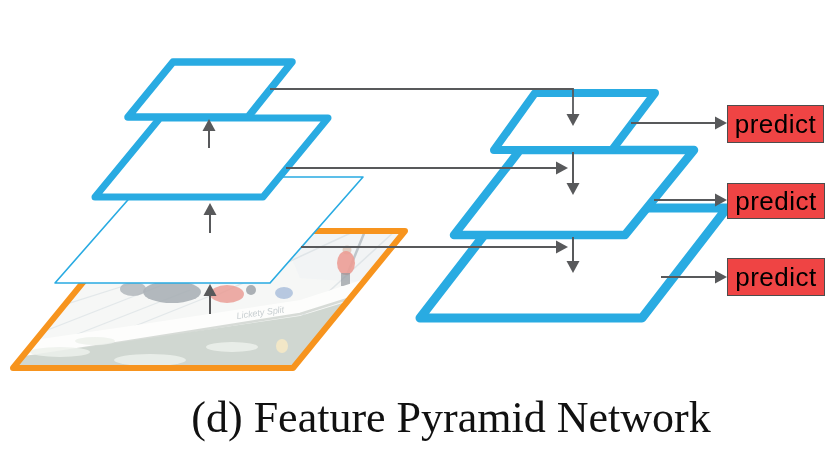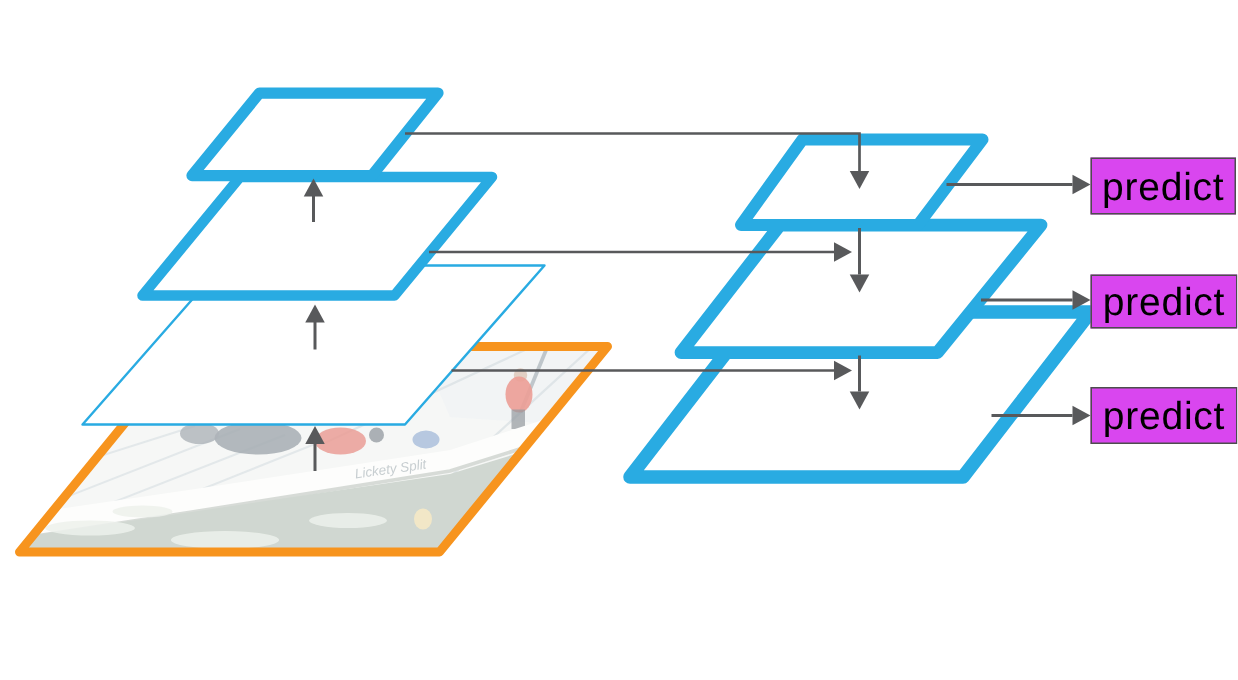--- a/index.html
+++ b/index.html
@@ -19,21 +19,21 @@
 
   
   .gline { stroke: var(--gray); stroke-width: 2; fill: none; }
   .gline-thin { stroke: var(--gray); stroke-width: 1.8; fill: none; }
   .ghead { fill: var(--gray); stroke: none; }
 
   
   .predict-box {
     position: absolute;
     width: 95px; height: 35px;
-    background: #d946ef;
+    background: #ef4444;
     border: 1.5px solid var(--box_border);
     display: flex; align-items: center; justify-content: center;
     font-size: 26px; color: var(--text);
     letter-spacing: 0.5px;
   }
 
   .caption {
     position: absolute;
     left: 451px; top: 392px;
     transform: translateX(-50%);
@@ -179,13 +179,14 @@
   <div class="predict-box" style="left:727px; top:105px; height:36px;">
     <span>predict</span>
   </div>
   <div class="predict-box" style="left:727px; top:183px; height:34px; width:96px;">
     <span>predict</span>
   </div>
   <div class="predict-box" style="left:727px; top:258px; height:36px; width:96px;">
     <span>predict</span>
   </div>
 
+  <div class="caption">(d) Feature Pyramid Network</div>
 </div>
 
 </body></html>

